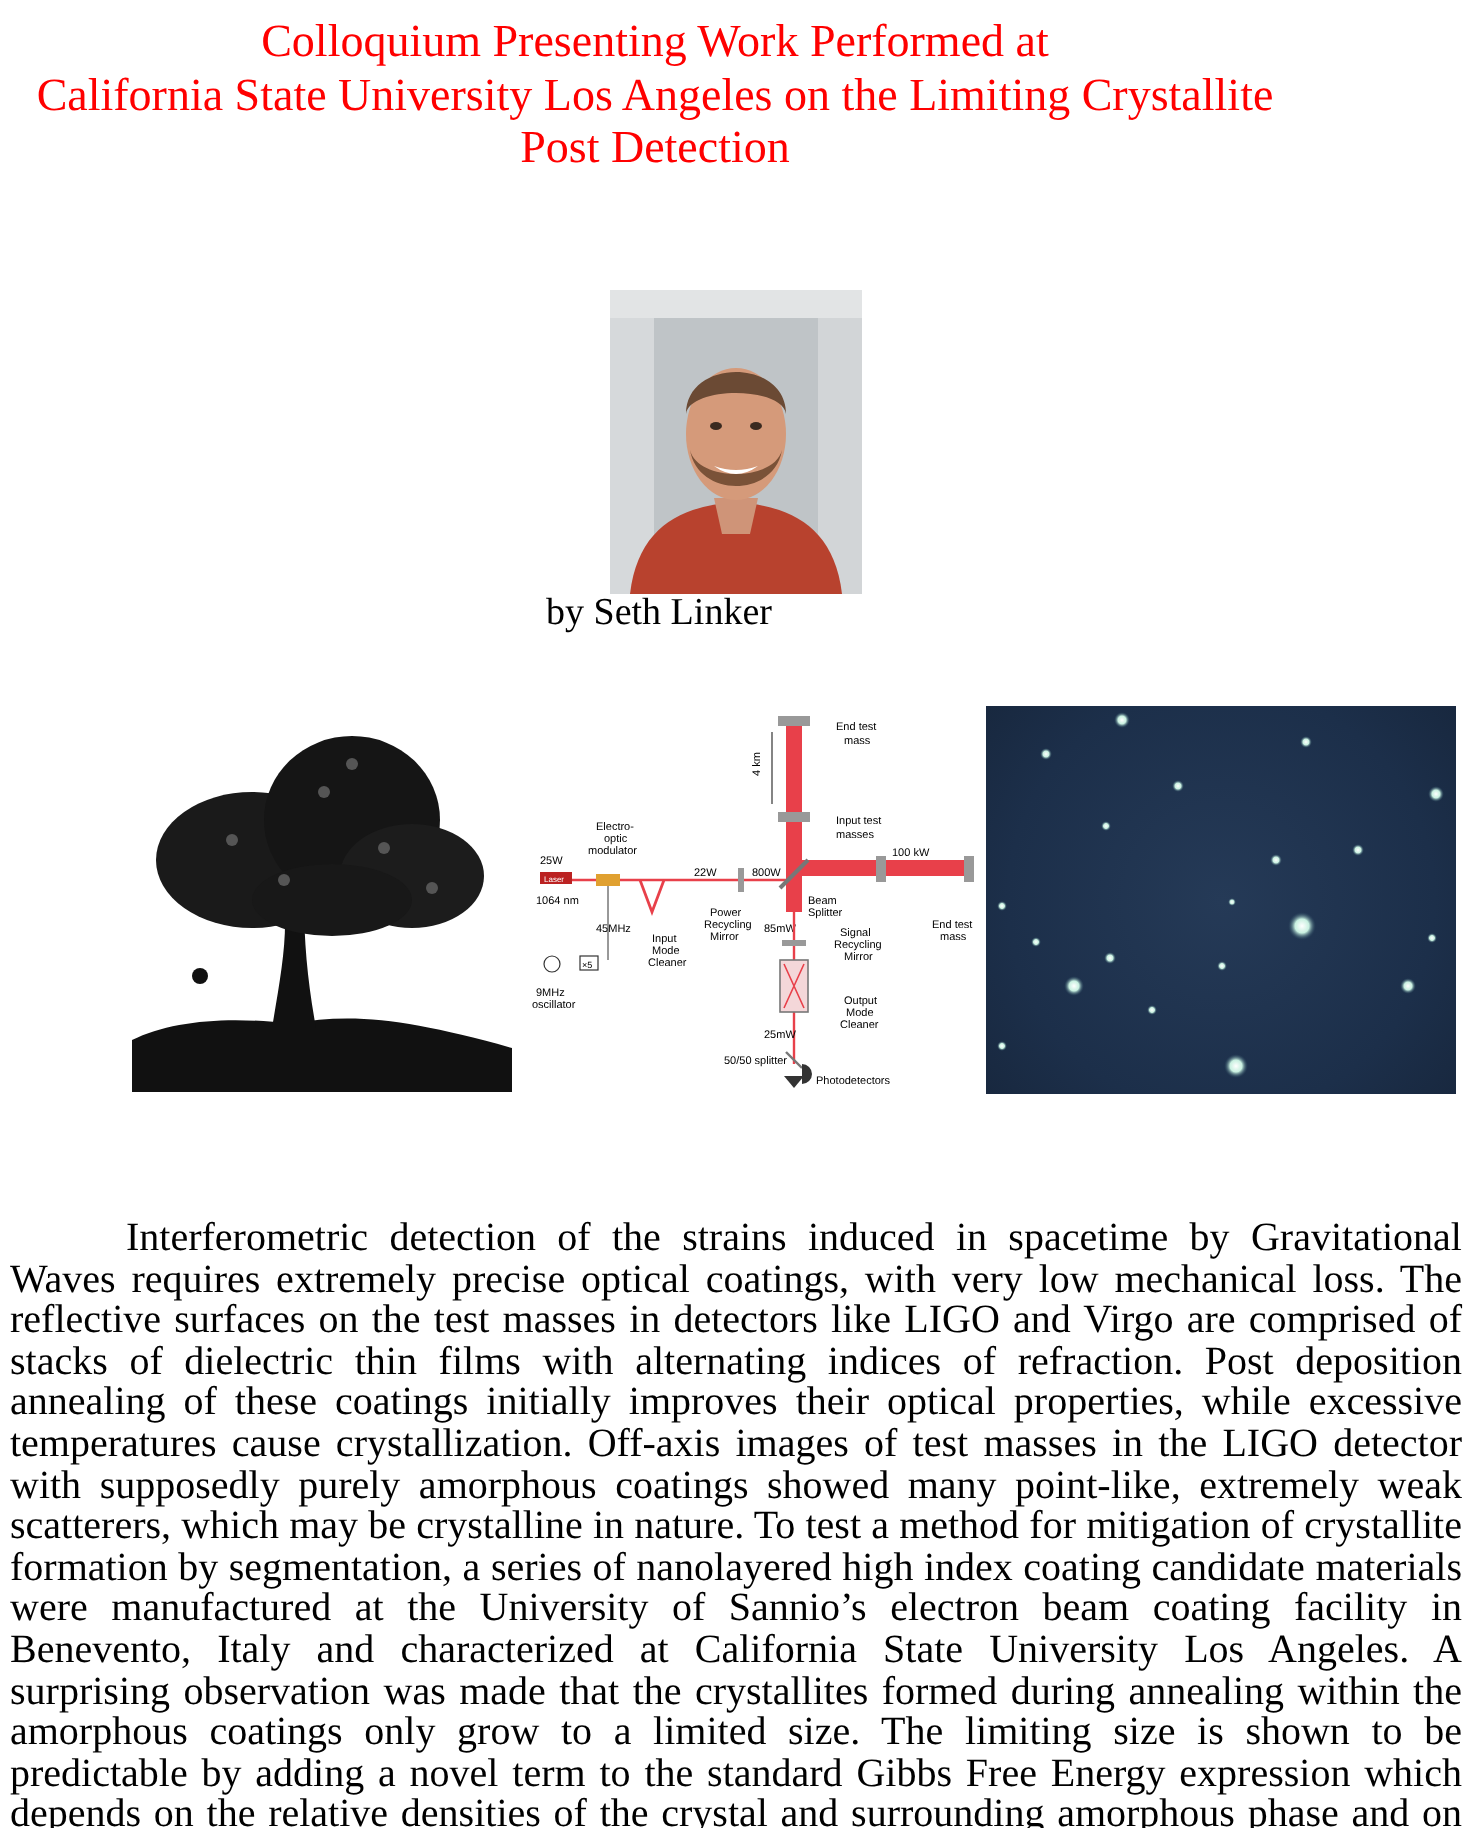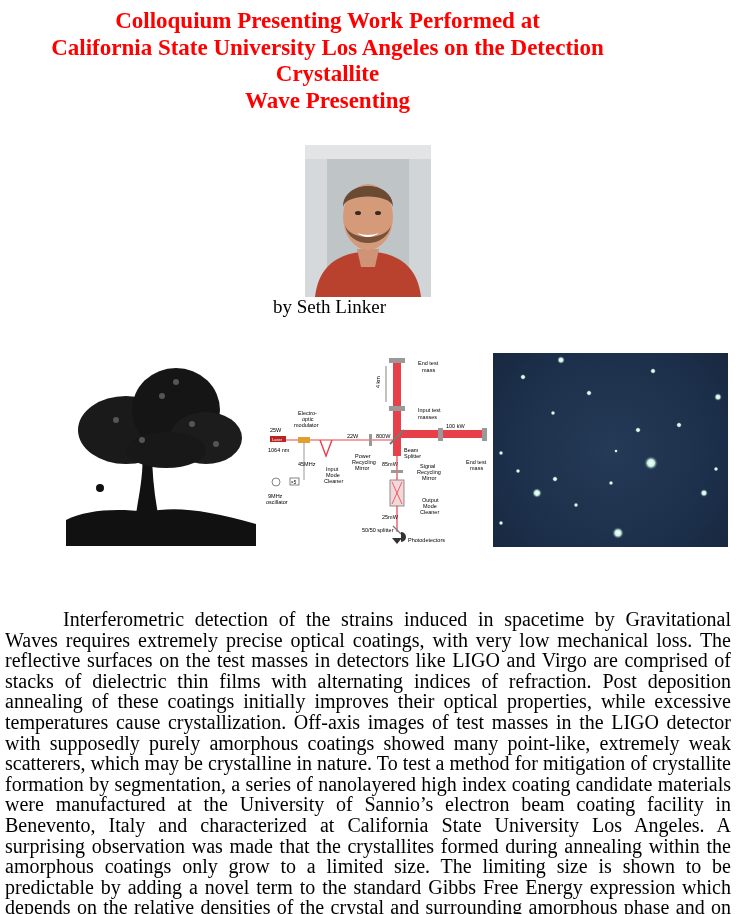--- a/index.html
+++ b/index.html
@@ -1,33 +1,33 @@
 <!DOCTYPE html>
 <html><head>
 <meta charset="utf-8">
 <style>
   html, body { margin: 0; padding: 0; background: #ffffff; }
   body { width: 737px; height: 914px; position: relative; overflow: hidden; font-family: "Liberation Serif", serif; color: #000; }
-  .title { position: absolute; left: 0; top: 8px; width: 655px; text-align: center; color: #ff0000; font-weight: bold; font-size: 23px; line-height: 26.5px; }
+  .title { position: absolute; left: 0; top: 8px; width: 655px; text-align: center; color: #ff0000; font-weight: normal; font-size: 23px; line-height: 26.5px; }
   .portrait { position: absolute; left: 305px; top: 145px; width: 126px; height: 152px; background: linear-gradient(180deg,#c8cdd0 0%,#b9bec2 40%,#a9adb0 100%); overflow: hidden; }
   .byline { position: absolute; left: 0; top: 296px; width: 659px; text-align: center; font-size: 19px; }
   .figures { position: absolute; left: 0; top: 352px; width: 737px; height: 200px; }
   .tree { position: absolute; left: 66px; top: 8px; width: 190px; height: 186px; }
   .ligo { position: absolute; left: 262px; top: 0px; width: 230px; height: 196px; }
   .crystal { position: absolute; left: 493px; top: 1px; width: 235px; height: 194px; background: radial-gradient(circle at 50% 50%, #253a57 0%, #1c2f4a 70%, #18283f 100%); overflow: hidden; }
   .body-text { position: absolute; left: 5px; top: 589px; width: 726px; font-size: 20px; line-height: 20.6px; text-align: justify; text-indent: 58px; }
   svg text { font-family: "Liberation Sans", sans-serif; }
 </style>
 </head>
 <body>
 
 <div class="title">
   <div>Colloquium Presenting Work Performed at</div>
-  <div>California State University Los Angeles on the Detection Crystallite</div>
-  <div>Wave Presenting</div>
+  <div>California State University Los Angeles on the Limiting Crystallite</div>
+  <div>Post Detection</div>
 </div>
 
 <div class="portrait" title="Portrait photo of Seth Linker">
   <svg width="126" height="152" viewBox="0 0 126 152">
     <rect x="0" y="0" width="126" height="152" fill="#bfc4c7"></rect>
     <rect x="0" y="0" width="22" height="152" fill="#d6d9db"></rect>
     <rect x="104" y="0" width="22" height="152" fill="#d2d5d7"></rect>
     <rect x="0" y="0" width="126" height="14" fill="#e2e4e5"></rect>
     <path d="M10 152 C14 118, 36 108, 63 106 C90 108, 112 118, 116 152 Z" fill="#b8422e"></path>
     <path d="M52 104 L74 104 L70 122 L56 122 Z" fill="#cf9478"></path>

